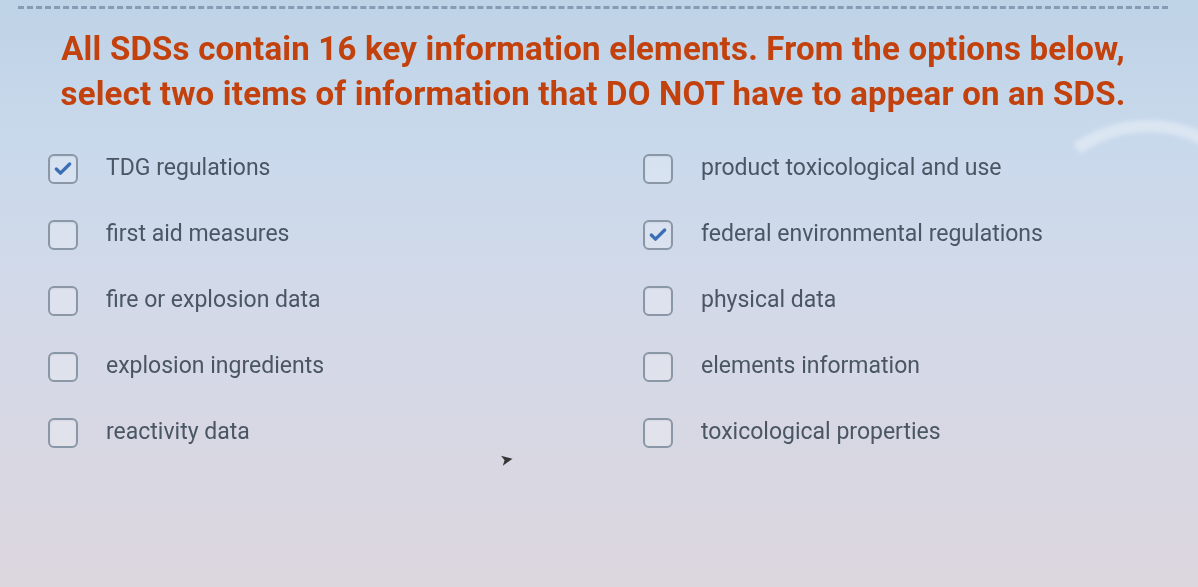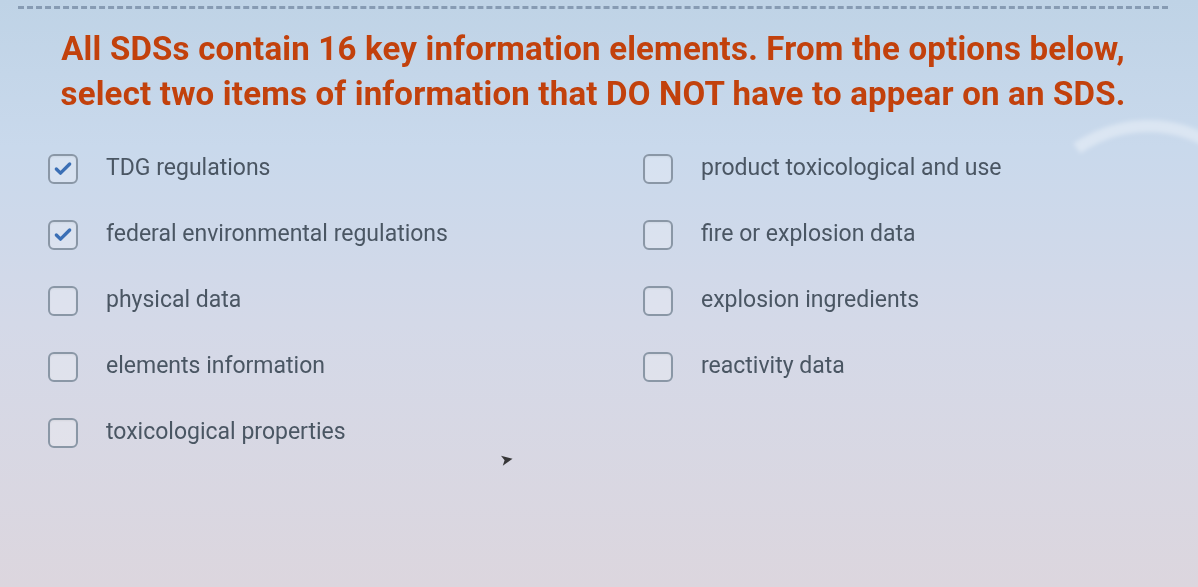--- a/index.html
+++ b/index.html
@@ -106,20 +106,26 @@
     <span class="opt-label">TDG regulations</span>
   </div>
   <div class="option">
     <span class="checkbox">
       
     </span>
     <span class="opt-label">product toxicological and use</span>
   </div>
 
   <div class="option">
+    <span class="checkbox">
+      
+    </span>
+    <span class="opt-label">first aid measures</span>
+  </div>
+  <div class="option">
     <span class="checkbox checked">
       <svg width="20" height="20" viewBox="0 0 24 24">
           <path fill="none" stroke="#3b6fb5" stroke-width="4" stroke-linecap="round" stroke-linejoin="round" d="M4 12l5 5L20 6"></path>
         </svg>
     </span>
     <span class="opt-label">federal environmental regulations</span>
   </div>
 
   <div class="option">
     <span class="checkbox">

